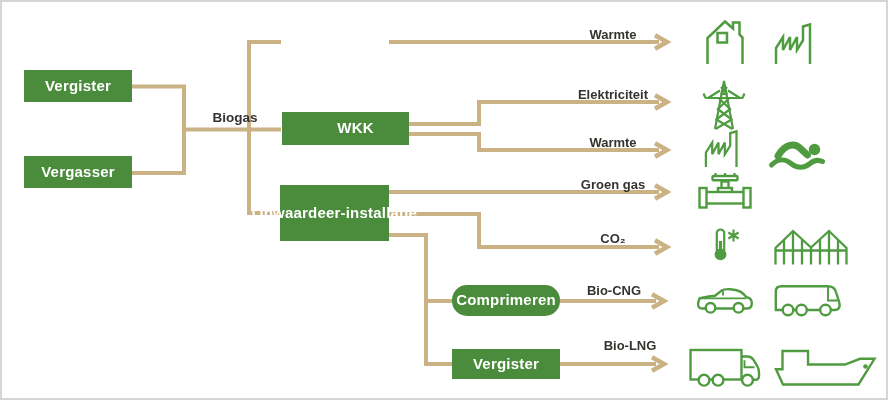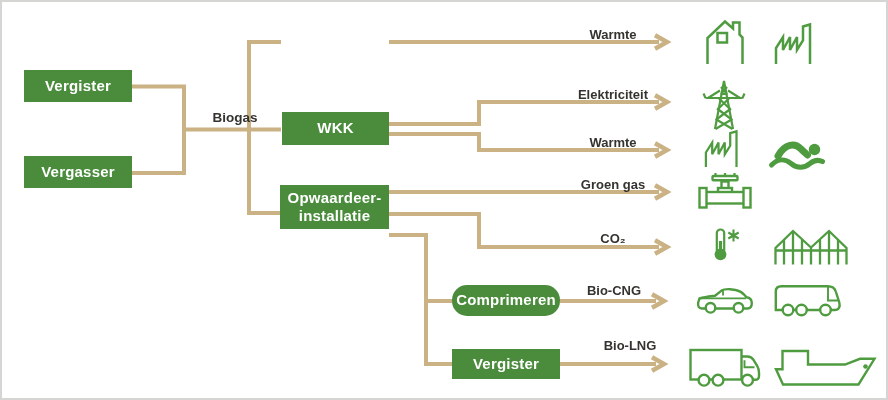--- a/index.html
+++ b/index.html
@@ -144,24 +144,24 @@
   </svg>
 
   <div class="node" style="left:22px; top:68px; width:108px; height:32px;">
     <span>Vergister</span>
   </div>
   <div class="node" style="left:22px; top:154px; width:108px; height:32px;">
     <span>Vergasser</span>
   </div>
   <div class="junction-label">Biogas</div>
 
-  <div class="node" style="left:280px; top:110px; width:107px; height:33px;">
+  <div class="node" style="left:280px; top:110px; width:107px; height:33px;padding-left:20px;">
     <span>WKK</span>
   </div>
-  <div class="node" style="left:278px; top:183px; width:109px; height:44px; flex-direction:column;">
+  <div class="node" style="left:278px; top:183px; width:109px; height:56px; ">
     <span>Opwaardeer-</span>
     <span>installatie</span>
   </div>
   <div class="node" style="left:450px; top:283px; width:108px; height:31px;border-radius:15px;">
     <span>Comprimeren</span>
   </div>
   <div class="node" style="left:450px; top:347px; width:108px; height:30px;">
     <span>Vergister</span>
   </div>
 

